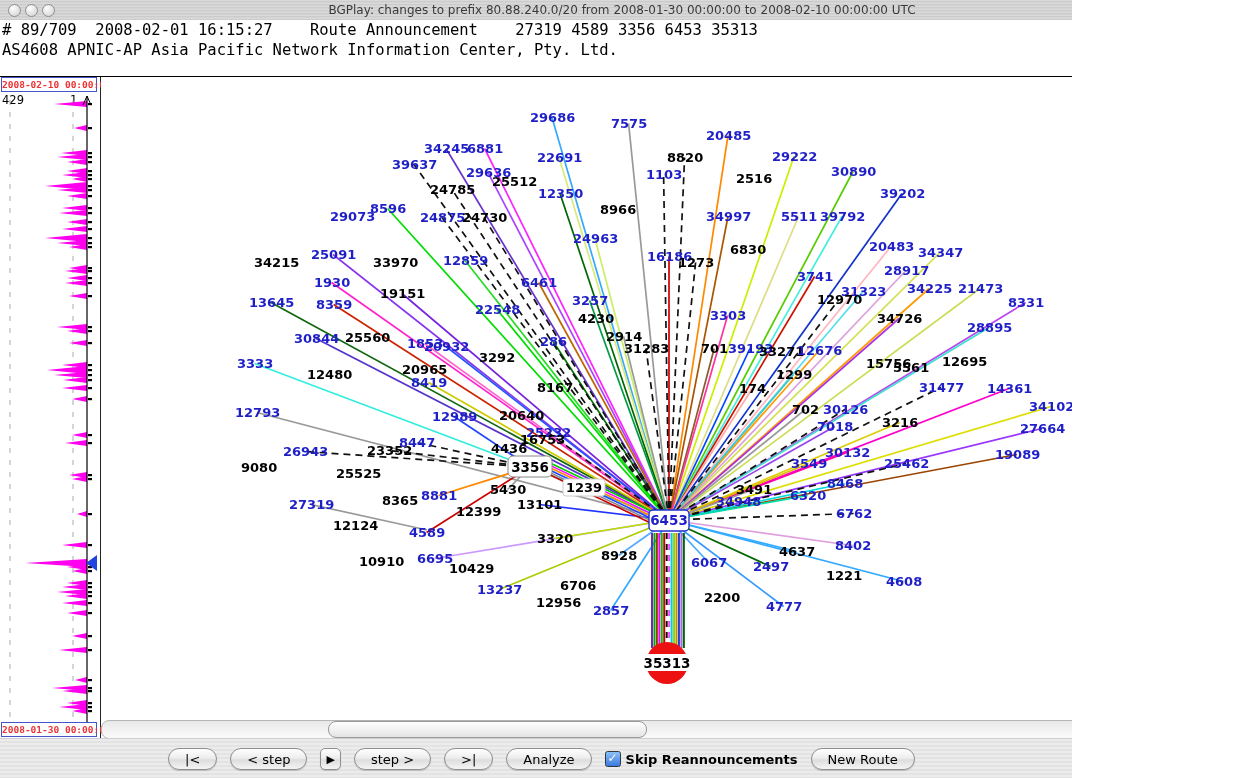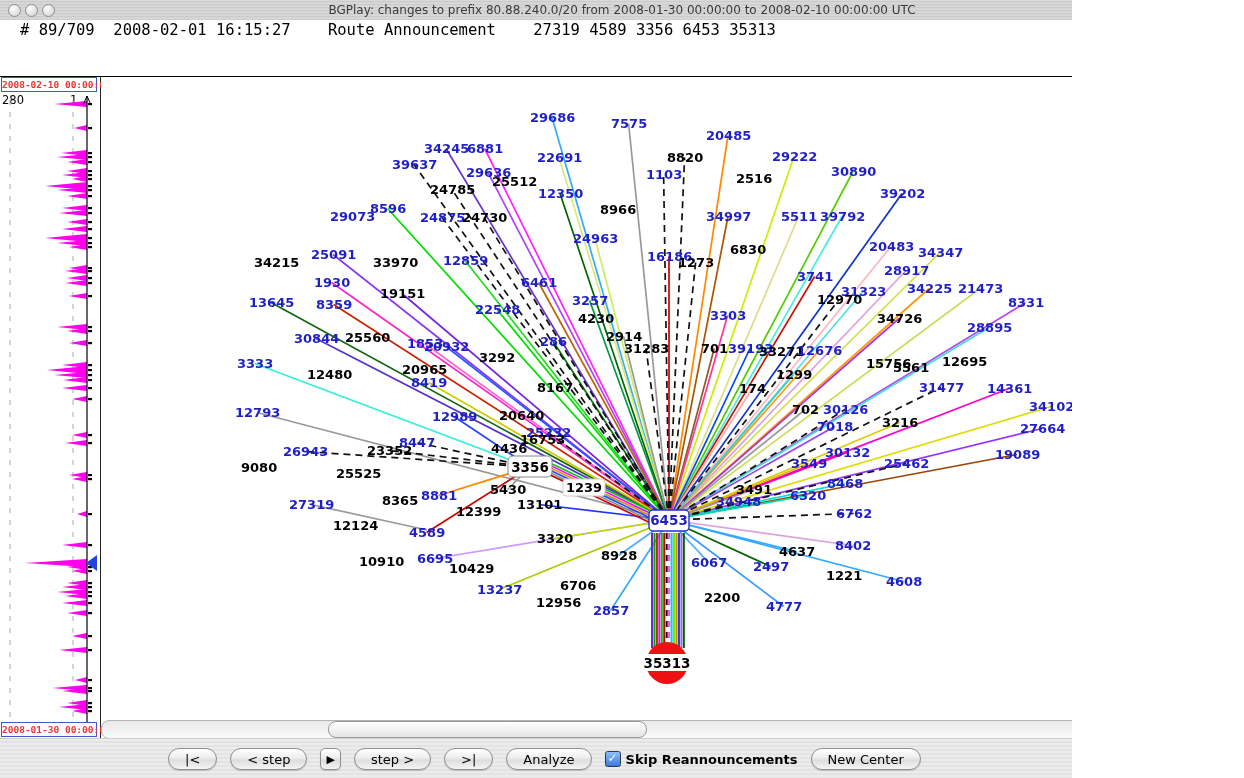--- a/index.html
+++ b/index.html
@@ -7,21 +7,21 @@
        font-family:"DejaVu Sans",sans-serif;}
   
   #titlebar{position:absolute;left:0;top:0;width:1244px;height:20px;
     background:repeating-linear-gradient(180deg,#d9d9d9 0 1px,#cccccc 1px 2px,#d4d4d4 2px 3px);
     border-bottom:1px solid #9a9a9a;display:flex;align-items:center;justify-content:center;}
   #titlebar .title{font-size:12px;color:#3a3a3a;}
   .tl-btn{position:absolute;top:4px;width:11px;height:11px;border-radius:50%;
     border:1px solid #8f8f8f;background:radial-gradient(circle at 35% 30%,#fdfdfd,#cfcfcf);}
   
   #header{position:absolute;left:0;top:20px;width:1244px;height:56px;background:#fff;}
-  #header pre{margin:0;padding:2px 0 0 20px;font-family:"DejaVu Sans Mono",monospace;
+  #header pre{margin:0;padding:2px 0 0 2px;font-family:"DejaVu Sans Mono",monospace;
     font-size:15.5px;line-height:17.5px;color:#000;}
   #mainborder{position:absolute;left:0;top:76px;width:1244px;height:0;border-top:1px solid #000;}
   
   #timeline{position:absolute;left:0;top:77px;width:100px;height:661px;background:#fff;
     border-right:1px solid #222;}
   .datebox{position:absolute;left:1px;width:94px;height:13px;background:#fff;border:1px solid #4455cc;
     font-family:"DejaVu Sans Mono",monospace;font-size:9.5px;font-weight:bold;color:#ee3333;
     text-align:center;line-height:13px;white-space:nowrap;}
   #tl-top{top:0px;} 
   #counts{position:absolute;left:0;top:16px;width:96px;font-size:11.5px;color:#000;}
@@ -62,27 +62,28 @@
 
   <div id="titlebar">
     <span class="tl-btn" style="left:8px"></span>
     <span class="tl-btn" style="left:25px"></span>
     <span class="tl-btn" style="left:42px"></span>
     <span class="title">BGPlay: changes to prefix 80.88.240.0/20 from 2008-01-30 00:00:00 to 2008-02-10 00:00:00 UTC</span>
   </div>
 
   <div id="header">
     <pre># 89/709  2008-02-01 16:15:27    Route Announcement    27319 4589 3356 6453 35313</pre>
+    <pre>AS4608 APNIC-AP Asia Pacific Network Information Center, Pty. Ltd.</pre>
   </div>
   <div id="mainborder"></div>
 
   <div id="timeline">
     <div class="datebox" id="tl-top">2008-02-10 00:00:00</div>
     <div id="counts">
-      <span class="l">280</span>
+      <span class="l">429</span>
       <span class="r">1</span>
     </div>
     <svg id="tl-svg" width="100" height="661" viewBox="0 77 100 661">
         <line x1="10" y1="100" x2="10" y2="731" stroke="#aaaaaa" stroke-dasharray="5,7"></line>
         <line x1="73" y1="100" x2="73" y2="731" stroke="#aaaaaa" stroke-dasharray="5,7"></line>
         <polygon points="87,101 87,107 54,104" fill="#ff00ee"></polygon>
         <rect x="88" y="103" width="4" height="2.2" fill="#000"></rect>
         <polygon points="87,125 87,131 74,128" fill="#ff00ee"></polygon>
         <rect x="88" y="127" width="4" height="2.2" fill="#000"></rect>
         <polygon points="87,150 87,156 61,153" fill="#ff00ee"></polygon>
@@ -474,17 +475,17 @@
       <div class="btn">|&lt;</div>
       <div class="btn">&lt; step</div>
       <div class="btn play">▶</div>
       <div class="btn">step &gt;</div>
       <div class="btn">&gt;|</div>
       <div class="btn">Analyze</div>
       <div id="skipbox">
         <div id="skip-cb">✓</div>
         <span id="skip-label">Skip Reannouncements</span>
       </div>
-      <div class="btn">New Center</div>
+      <div class="btn">New Route</div>
     </div>
 
   </div>
 </div>
 
 </body></html>

